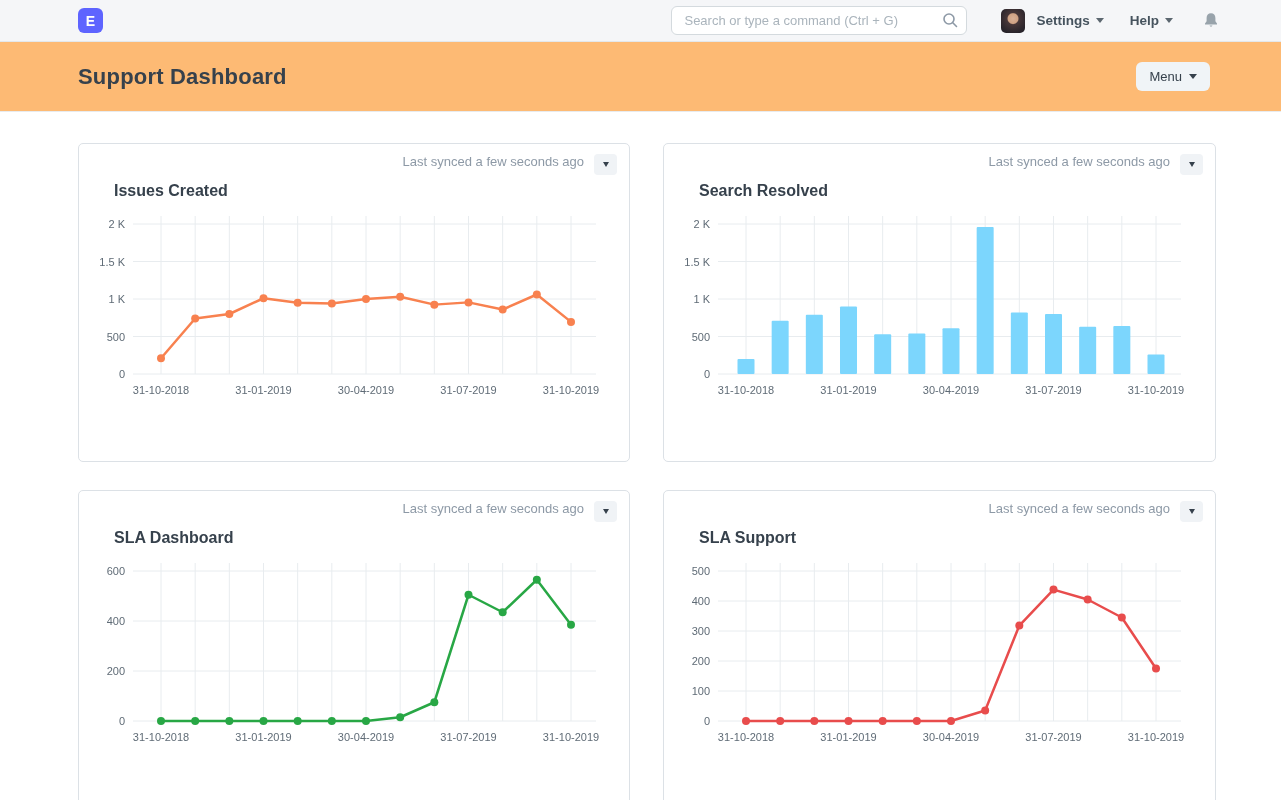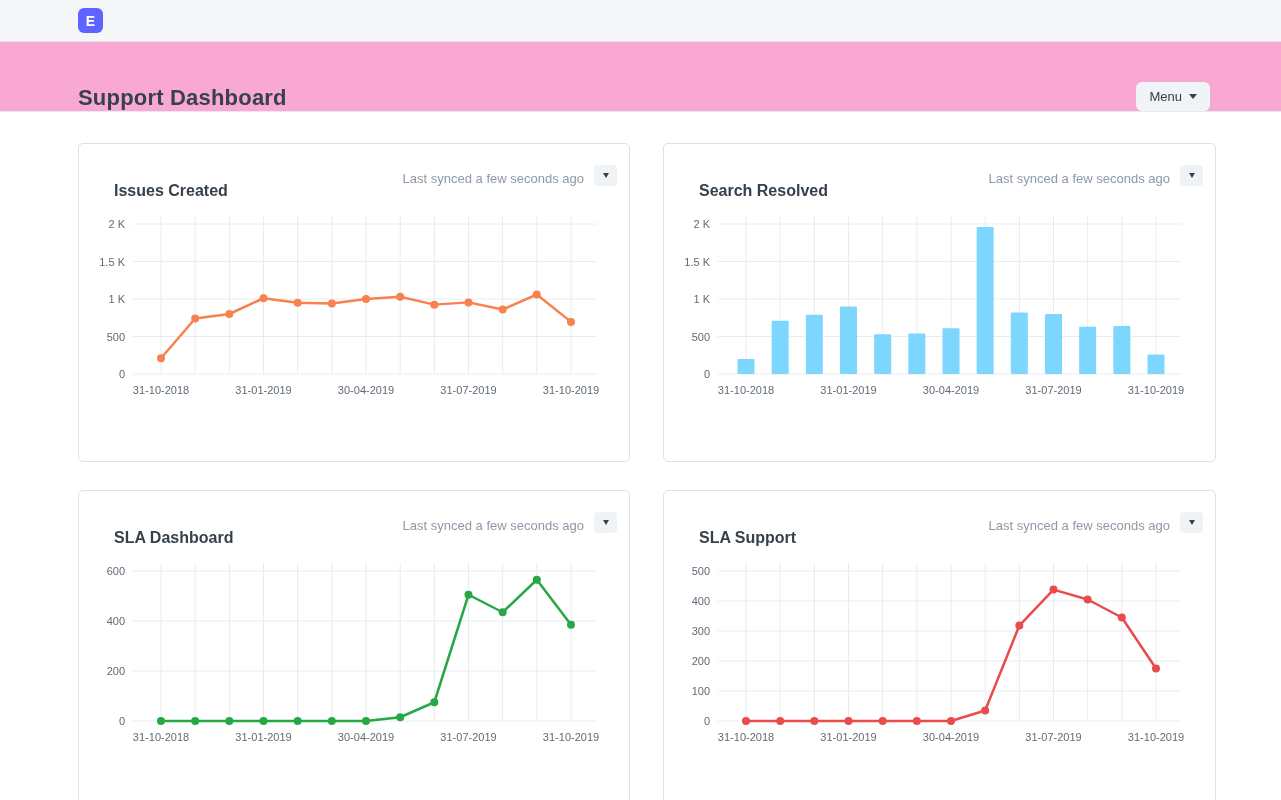--- a/index.html
+++ b/index.html
@@ -23,54 +23,84 @@
     background:
       radial-gradient(circle at 50% 40%, #d9b096 0%, #cfa183 26%, #473638 32%, #2c262c 72%, #1f1d26 100%); }
   .nav-link { display:flex; align-items:center; gap:6px; font-size:13.5px; font-weight:700;
     color:#46535e; cursor:pointer; }
   .nav-link + .nav-link { margin-left:26px; }
   .caret { display:inline-block; width:0; height:0; border-left:4px solid transparent;
     border-right:4px solid transparent; border-top:5px solid #5c6770; }
   .bell { margin-left:30px; cursor:pointer; display:flex; }
 
   
-  .page-head { height:70px; background:#f9a8d4; border-bottom:1px solid #e8ebee;
-    display:flex; align-items:flex-end; padding:0 71px 0 78px; }
+  .page-head { height:70px; background:#fdba74; border-bottom:1px solid #e8ebee;
+    display:flex; align-items:center; padding:0 71px 0 78px; }
   .page-title { font-size:22px; font-weight:700; letter-spacing:.2px; color:#36414c; }
   .menu-btn { margin-left:auto; height:29px; background:#f0f4f7; border:none;
     border-radius:6px; padding:0 13px; font-size:13px; color:#36414c;
     font-family:"Liberation Sans", sans-serif; display:flex; align-items:center;
     gap:7px; cursor:pointer; }
   .menu-btn .caret { border-top-color:#36414c; }
 
   
   .main { padding:31px 65px 0 78px; }
   .grid { display:grid; grid-template-columns:552px 553px; column-gap:33px;
     row-gap:28px; }
   .card { position:relative; height:319px; background:#fff;
     border:1px solid #dce1e6; border-radius:5px; }
   .card.tall { height:330px; }
   .sync-row { position:absolute; top:10px; right:12px; display:flex;
-    align-items:flex-end; gap:10px;margin-top:11px; }
+    align-items:flex-start; gap:10px; }
   .sync-text { font-size:13px; color:#8d99a6; }
   .sync-btn { width:23px; height:21px; background:#f0f3f6; border:none;
     border-radius:4px; display:flex; align-items:center; justify-content:center;
     cursor:pointer; }
   .sync-btn .caret { border-top-color:#36414c; border-left-width:3.5px; border-right-width:3.5px; }
   .card-title { position:absolute; top:38px; left:35px; font-size:16px;
     font-weight:700; color:#36414c; }
   .chart-svg { position:absolute; left:0; top:66px; }
   .chart-svg text { font-size:11px; fill:#5f6b76; }
 </style>
 </head>
 <body>
 
 <header class="navbar">
   <div class="logo">E</div>
 
+  <div class="nav-right">
+    <div class="search-wrap">
+      <input class="search-input" type="text" placeholder="Search or type a command (Ctrl + G)" style="">
+      <span class="search-icon">
+        <svg width="16" height="16" viewBox="0 0 16 16">
+          <circle cx="7" cy="7" r="5" fill="none" stroke="#8d99a6" stroke-width="1.6"></circle>
+          <line x1="10.8" y1="10.8" x2="14.5" y2="14.5" stroke="#8d99a6" stroke-width="1.6" stroke-linecap="round"></line>
+        </svg>
+      </span>
+    </div>
+
+    <div class="avatar"></div>
+
+    <div class="nav-link">
+      <span>Settings</span>
+      <span class="caret"></span>
+    </div>
+
+    <div class="nav-link">
+      <span>Help</span>
+      <span class="caret"></span>
+    </div>
+
+    <span class="bell">
+      <svg width="16" height="17" viewBox="0 0 16 17">
+        <path d="M8 1.2c-2.7 0-4.4 2-4.4 4.7v3.4L2 11.6v.9h12v-.9l-1.6-2.3V5.9c0-2.7-1.7-4.7-4.4-4.7z" fill="#98a3ab"></path>
+        <path d="M6.5 13.6a1.6 1.6 0 0 0 3 0z" fill="#98a3ab"></path>
+      </svg>
+    </span>
+  </div>
 </header>
 
 <div class="page-head">
   <h1 class="page-title">Support Dashboard</h1>
   <button class="menu-btn">
     <span>Menu</span>
     <span class="caret"></span>
   </button>
 </div>
 

